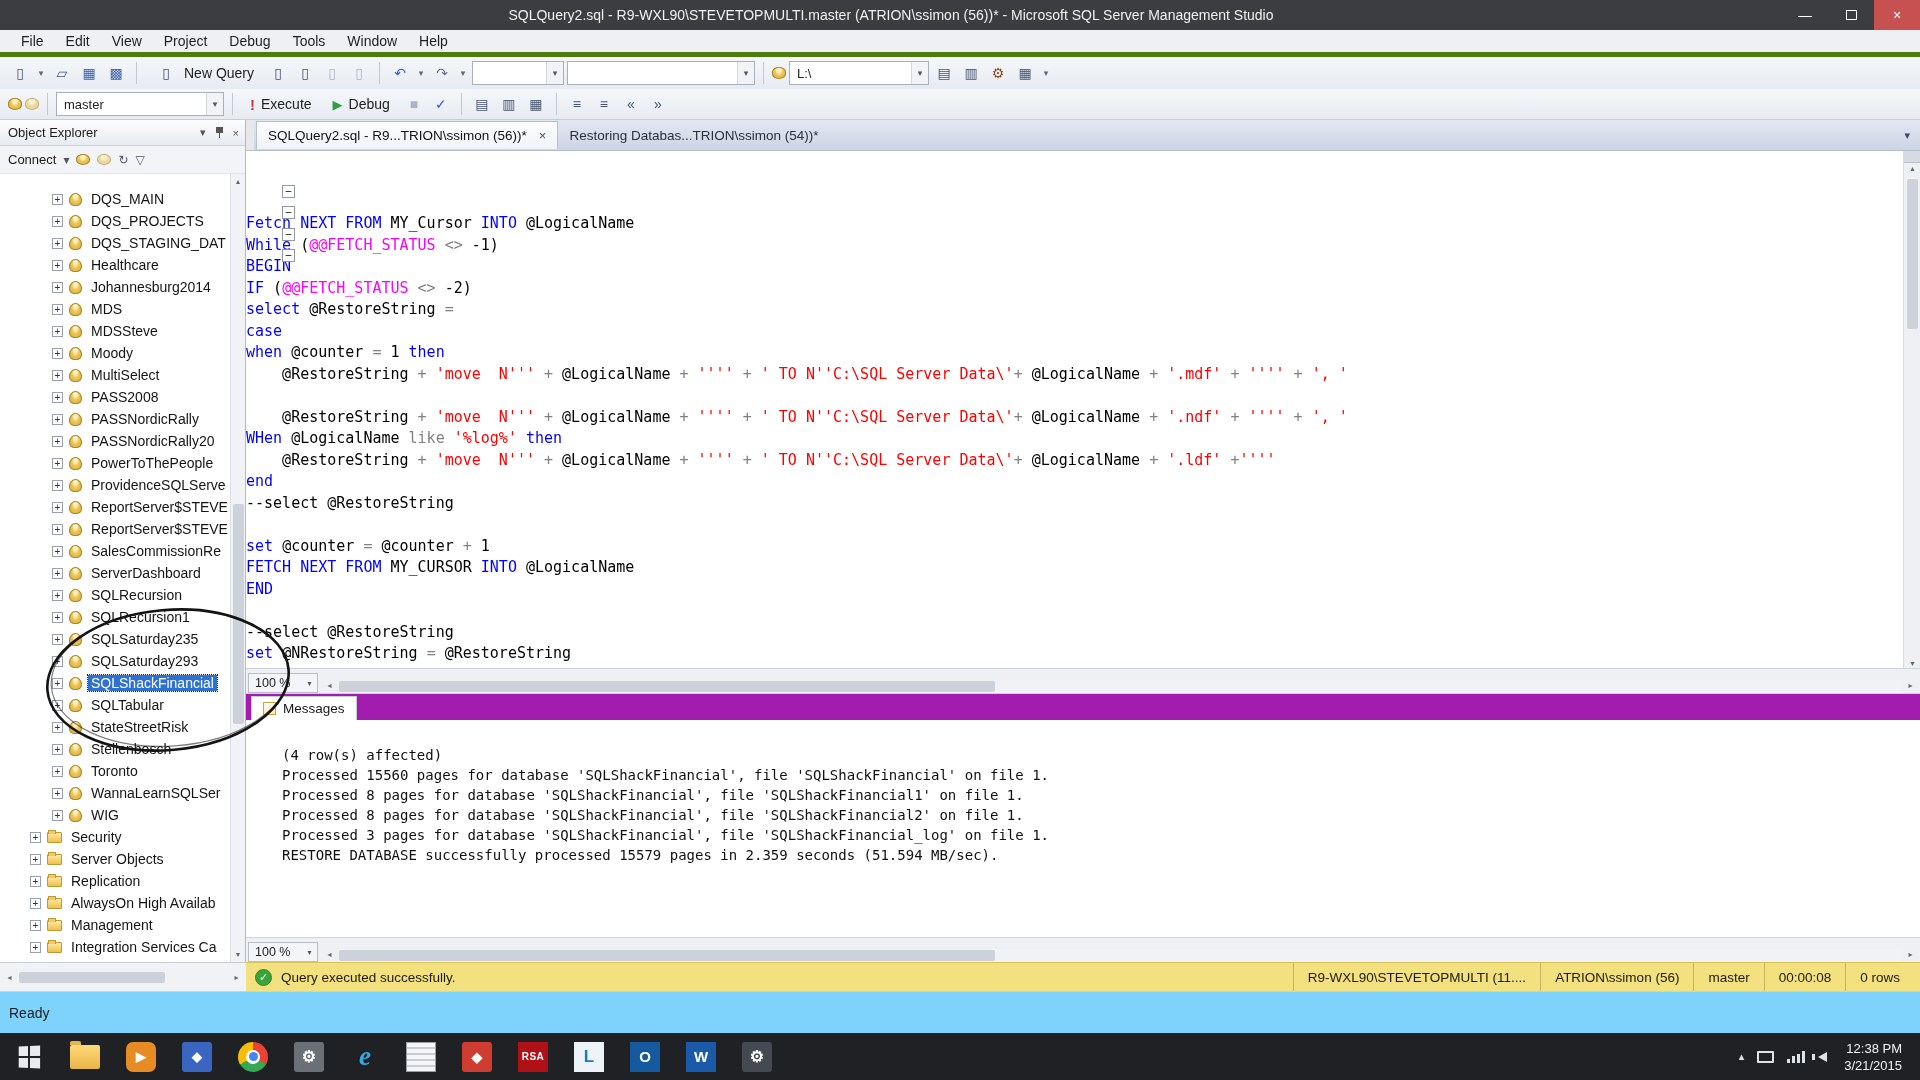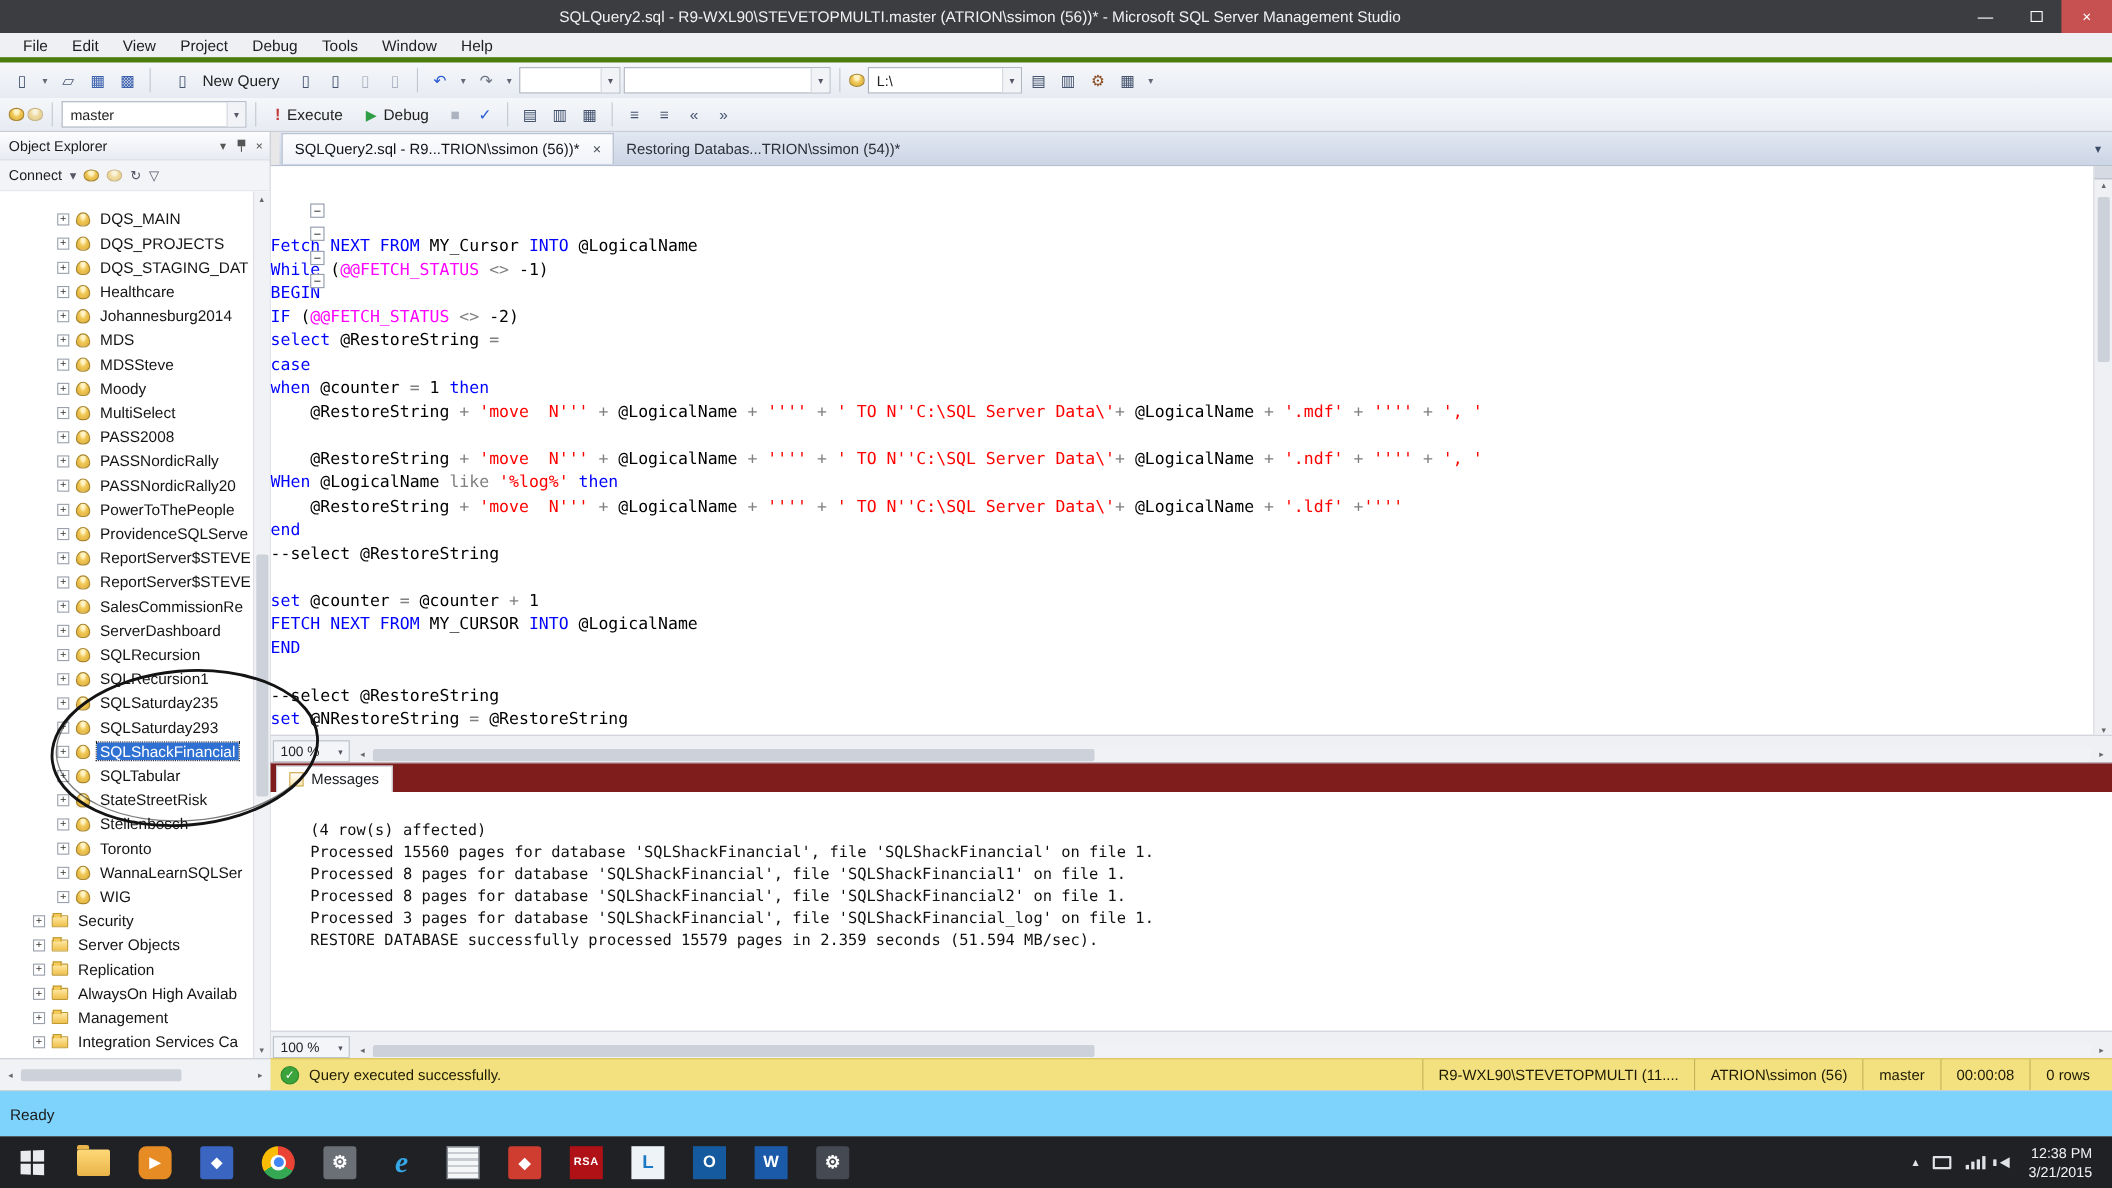--- a/index.html
+++ b/index.html
@@ -84,21 +84,21 @@
 .ed-vscroll .down{position:absolute;bottom:0;left:0;width:17px;text-align:center;font-size:8px;color:#666;}
 
 
 .zoombar{position:absolute;left:246px;right:0;height:25px;background:#eef0f4;border-top:1px solid #cfd3da;display:flex;align-items:flex-end;padding:0 2px;}
 #editor-zoombar{top:668px;}
 #messages-zoombar{top:937px;}
 .zoom-combo{width:70px;height:20px;background:#f4f5f8;border:1px solid #b9bec7;display:flex;align-items:center;font-size:12.5px;color:#222;padding-left:6px;margin-right:4px;}
 .zoom-combo .arrow{margin-left:auto;width:15px;text-align:center;font-size:8px;color:#556;}
 
 
-.messages-tabrow{position:absolute;left:246px;top:693px;right:0;height:27px;background:#7f1d1d;display:flex;align-items:flex-end;padding-left:5px;border-top:1px solid #cfd3da;}
+.messages-tabrow{position:absolute;left:246px;top:693px;right:0;height:27px;background:#a21caf;display:flex;align-items:flex-end;padding-left:5px;border-top:1px solid #cfd3da;}
 .msg-tab{display:flex;align-items:center;gap:7px;height:24px;padding:0 11px;border:1px solid #c6cbd4;border-bottom:none;background:#fff;font-size:13.5px;color:#15181d;}
 .msg-tab-icon{width:13px;height:13px;background:linear-gradient(#ffffff,#ffe9b0);border:1px solid #c9a23a;}
 .messages-body{position:absolute;left:246px;top:720px;right:0;height:217px;background:#fff;font-family:"DejaVu Sans Mono",monospace;font-size:14px;color:#101010;padding:5px 0 0 36px;}
 .msg-line{height:20px;line-height:20px;white-space:pre;}
 
 
 .statusbar{position:absolute;left:246px;top:962px;right:0;height:29px;background:#f3e07e;border-top:1px solid #d8c359;display:flex;align-items:center;font-size:13.5px;color:#1d1b05;padding:0 6px 0 9px;}
 .status-ok{width:17px;height:17px;border-radius:50%;background:#3ba33b;border:1px solid #2e8a2e;color:#fff;font-size:11px;display:flex;align-items:center;justify-content:center;margin-right:9px;flex:0 0 17px;}
 .sb-right{margin-left:auto;display:flex;align-items:center;height:100%;}
 .sb-seg{padding:0 14px;border-left:1px solid rgba(110,95,30,.35);height:100%;display:flex;align-items:center;white-space:nowrap;}

